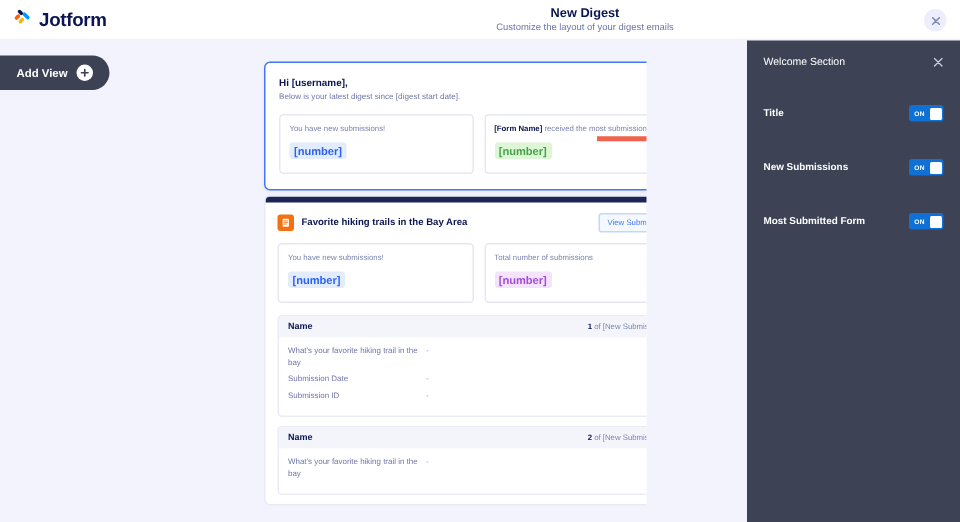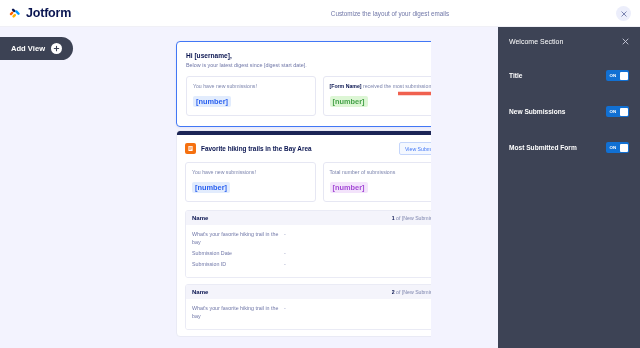--- a/index.html
+++ b/index.html
@@ -10,21 +10,21 @@
     overflow: hidden;
   }
   #app { position: relative; width: 640px; height: 348px; }
 
   
   .topbar {
     position: absolute; top: 0; left: 0; width: 640px; height: 27px;
     background: #ffffff; display: flex; align-items: center;
     border-bottom: 1px solid #f0f0f6;
   }
-  .brand { display: flex; align-items: flex-end; gap: 4px; padding-left: 9px; width: 170px; }
+  .brand { display: flex; align-items: flex-start; gap: 4px; padding-left: 9px; width: 170px; }
   .brand-mark { width: 13px; height: 13px; position: relative; flex: none; }
   .brand-name { font-size: 12.5px; font-weight: bold; color: #0a1551; letter-spacing: -0.2px; }
   .head-center { flex: 1; text-align: center; margin-left: -30px; }
   .head-title { font-size: 8.5px; font-weight: bold; color: #0a1551; line-height: 11px; }
   .head-sub { font-size: 6.3px; color: #6f76a7; line-height: 9px; }
   .close-btn {
     position: absolute; right: 9px; top: 6px; width: 15px; height: 15px;
     border-radius: 50%; background: #eceefb; display: flex;
     align-items: center; justify-content: center; cursor: pointer;
   }
@@ -145,20 +145,21 @@
         <svg width="13" height="13" viewBox="0 0 13 13">
           <rect x="0.5" y="4.2" width="4.2" height="2.4" rx="1.2" fill="#ff6100" transform="rotate(-45 2.6 5.4)"></rect>
           <rect x="3.1" y="6.6" width="4.2" height="2.4" rx="1.2" fill="#ffb400" transform="rotate(-45 5.2 7.8)"></rect>
           <rect x="5.6" y="3.4" width="5.6" height="2.4" rx="1.2" fill="#0099ff" transform="rotate(45 8.4 4.6)"></rect>
           <rect x="2.6" y="1.1" width="4.0" height="2.4" rx="1.2" fill="#0a1551" transform="rotate(45 4.6 2.3)"></rect>
         </svg>
       </span>
       <span class="brand-name">Jotform</span>
     </div>
     <div class="head-center">
+      <div class="head-title">New Digest</div>
       <div class="head-sub">Customize the layout of your digest emails</div>
     </div>
     <div class="close-btn">
       <span>
         <svg width="6" height="6" viewBox="0 0 6 6">
           <path d="M0.8 0.8 L5.2 5.2 M5.2 0.8 L0.8 5.2" stroke="#7b83b0" stroke-width="1" stroke-linecap="round"></path>
         </svg>
       </span>
     </div>
   </div>

